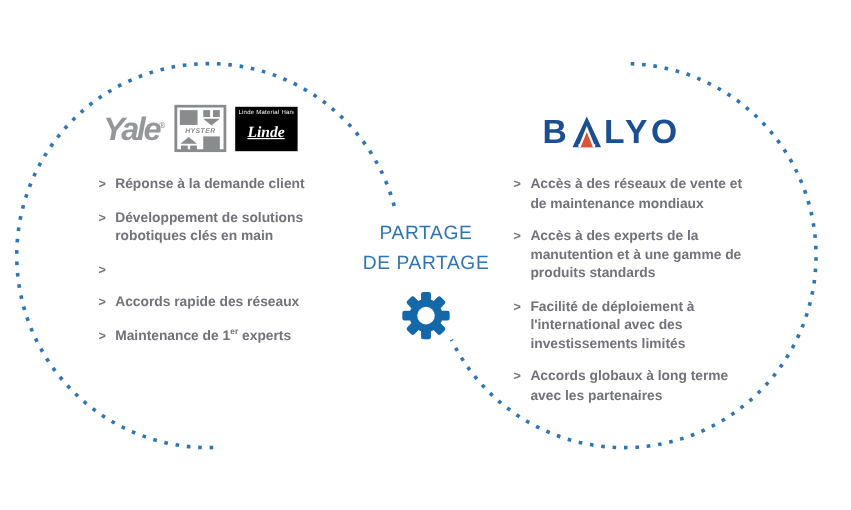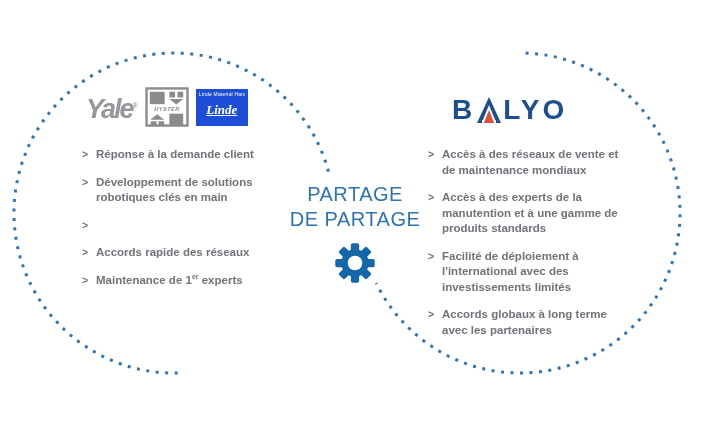--- a/index.html
+++ b/index.html
@@ -4,33 +4,33 @@
 <style>
   html,body{margin:0;padding:0;background:#fff;}
   .canvas{position:relative;width:709px;height:425px;background:#ffffff;overflow:hidden;
           font-family:"Liberation Sans",sans-serif;}
   .rings{position:absolute;left:0;top:0;}
 
   
   .logos-left{position:absolute;left:86px;top:85px;display:flex;align-items:center;gap:7px;height:44px;}
   .yale{font-size:27px;font-weight:800;font-style:italic;letter-spacing:-2px;color:#96979A;line-height:28px;}
   .yale sup{font-size:7px;letter-spacing:0;vertical-align:super;}
-  .linde{width:52px;height:37px;background:#1d4ed8;color:#fff;padding:2px 3px;box-sizing:border-box;}
+  .linde{width:52px;height:37px;background:#000000;color:#fff;padding:2px 3px;box-sizing:border-box;}
   .linde-sub{font-size:5px;line-height:6px;letter-spacing:0.2px;white-space:nowrap;overflow:hidden;}
   .linde-script{font-family:"Liberation Serif",serif;font-style:italic;font-weight:700;font-size:13px;
                 text-align:center;margin-top:5px;text-decoration:underline;}
 
   
   .balyo{position:absolute;left:452px;top:96px;display:flex;align-items:flex-end;color:#1B4F91;
          font-weight:800;font-size:28px;line-height:27px;letter-spacing:3px;}
   .balyo-a{margin:0 2px;display:block;}
 
   
   .center-title{position:absolute;left:272px;top:182px;width:166px;text-align:center;color:#2E74B5;
-                font-size:20px;line-height:25px;font-weight:400;letter-spacing:0.5px;}
+                font-size:16px;line-height:25px;font-weight:400;letter-spacing:0.5px;}
   .gear{position:absolute;left:333px;top:241px;}
 
   
   .list{position:absolute;margin:0;padding:0;list-style:none;color:#71727A;font-size:11.5px;
         font-weight:700;line-height:15.5px;}
   .list-left{left:82px;top:147px;width:205px;}
   .list-right{left:428px;top:147px;width:215px;}
   .list li{display:flex;margin-bottom:12px;}
   .list .b{flex:none;width:14px;font-size:10.5px;}
   .list .t{white-space:pre-line;}

